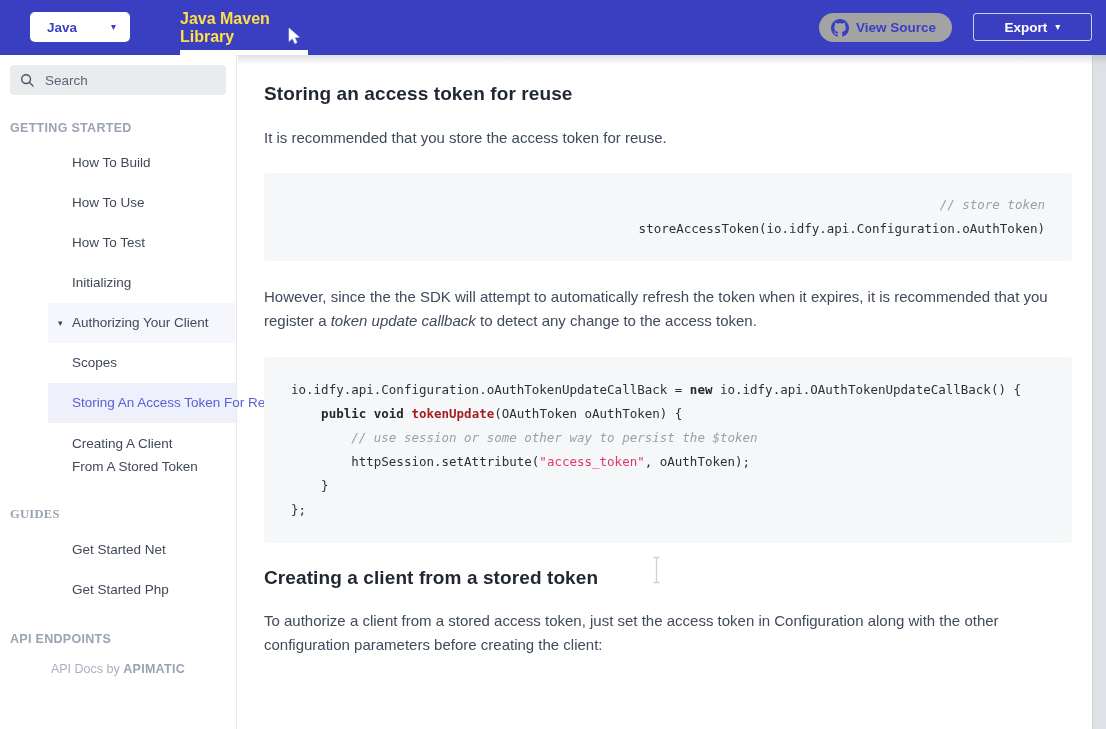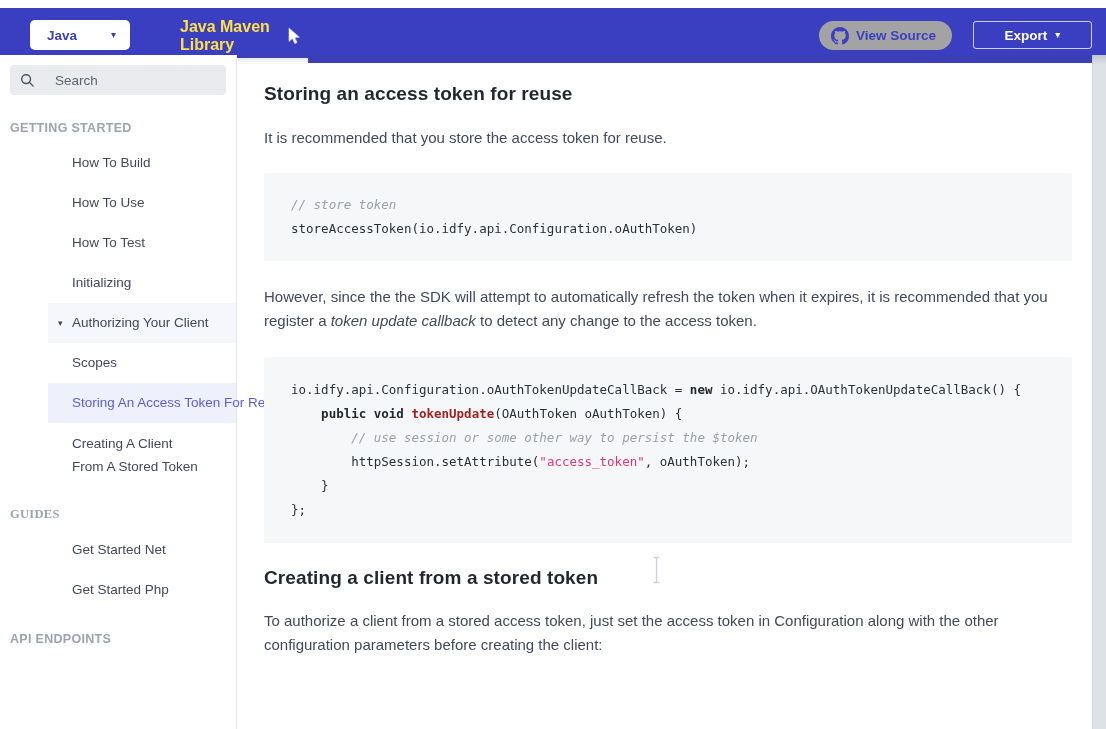--- a/index.html
+++ b/index.html
@@ -1,21 +1,21 @@
 <!DOCTYPE html>
 <html><head>
 <meta charset="utf-8">
 <style>
   * { margin:0; padding:0; box-sizing:border-box; }
   html,body { width:1106px; height:729px; overflow:hidden; background:#fff;
     font-family:"Liberation Sans", sans-serif; }
   .app { position:relative; width:1106px; height:729px; }
 
   
-  .navbar { position:absolute; top:8px; left:0; width:1106px; height:55px;
+  .navbar { position:absolute; top:0; left:0; width:1106px; height:55px;
     background:#3a3fc2; display:flex; align-items:center; }
   .lang-btn { position:absolute; left:30px; top:12px; width:100px; height:30px;
     background:#fff; border:none; border-radius:5px; cursor:pointer;
     display:flex; align-items:center; justify-content:space-between;
     padding:0 14px 0 17px; font-family:inherit; }
   .lang-btn .lbl { color:#3a3fc2; font-size:13.5px; font-weight:700; }
   .caret { font-size:10px; line-height:1; }
   .caret-blue { color:#3a3fc2; }
   .caret-white { color:#fff; }
   .tab { position:absolute; left:180px; top:0; width:128px; height:55px;
@@ -34,21 +34,21 @@
     font-family:inherit; }
   .export-btn span.lbl { color:#fff; font-size:13.5px; font-weight:700; }
 
   
   .shell { position:absolute; top:55px; left:0; width:1106px; height:674px; display:flex; }
 
   
   .sidebar { width:237px; height:100%; background:#fff; border-right:1px solid #e5e7ea;
     flex:0 0 237px; }
   .search-box { margin:10px; height:30px; background:#e9ebef; border-radius:4px;
-    display:flex; align-items:center; padding:0 10px; gap:20px; cursor:text; }
+    display:flex; align-items:center; padding:0 10px; gap:10px; cursor:text; }
   .search-box .ph { color:#5c6575; font-size:13.5px; }
   .nav-header { margin-top:26px; padding-left:10px; color:#9aa3b4; font-size:12.5px;
     font-weight:700; letter-spacing:0.3px; }
   .nav-list { margin-top:8px;padding-left:48px; }
   .nav-item { height:40px; line-height:40px; padding-left:24px; font-size:13.5px;
     color:#40485a; cursor:pointer; white-space:nowrap; position:relative; }
   .nav-item.hl { background:#f6f7fd; }
   .nav-item.hl .twisty { position:absolute; left:10px; top:0; font-size:9px;
     color:#3d4452; }
   .nav-item.active { background:#eef0fb; color:#5a5fd3; }
@@ -66,21 +66,21 @@
   .h1-1 { margin-bottom:21px; }
   .p1 { margin-bottom:23px; }
   .codeblock { background:#f6f7f9; border-radius:2px; padding:20px 27px 24px 27px;
     font-family:"DejaVu Sans Mono","Liberation Mono",monospace; font-size:12.5px;
     color:#2b3036; max-width:808px; }
   .codeblock .cl { white-space:pre; line-height:24px; }
   .codeblock .c { color:#9b9fa6; font-style:italic; }
   .codeblock .k { font-weight:700; color:#24292e; }
   .codeblock .m { font-weight:700; color:#9f1d1d; }
   .codeblock .s { color:#e0366e; }
-  .code1 { margin-bottom:24px; padding-bottom:20px; }
+  .code1 { margin-bottom:24px; padding-bottom:20px;text-align:right; }
   .p2 { margin-bottom:24px; }
   .p2 i { font-style:italic; }
   .code2 { margin-bottom:24px; padding-top:21px; padding-bottom:21px; }
   .p3 { margin-bottom:43px; position:relative; }
   .h2-2 { margin-bottom:20px; }
   .p4 { margin-bottom:12px; }
 
   
   .scrollbar { flex:0 0 14px; width:14px; height:100%; background:#dee1e5;
     border-left:1px solid #d0d4d8; cursor:pointer; }
@@ -147,20 +147,23 @@
       </div>
 
       <div class="nav-header" style="margin-top:20px;font-family:Liberation Serif, serif;">GUIDES</div>
       <div class="nav-list">
         <div class="nav-item"><span>Get Started Net</span></div>
         <div class="nav-item"><span>Get Started Php</span></div>
       </div>
 
       <div class="nav-header" style="margin-top:22px;">API ENDPOINTS</div>
 
+      <div class="sidebar-footer">
+        <span>API Docs by </span><b>APIMATIC</b>
+      </div>
     </aside>
 
     <main class="content">
       <h2 class="h1-1">Storing an access token for reuse</h2>
       <p class="p1">It is recommended that you store the access token for reuse.</p>
 
       <div class="codeblock code1">
         <div class="cl"><span class="c">// store token</span></div>
         <div class="cl"><span>storeAccessToken(io.idfy.api.Configuration.oAuthToken)</span></div>
       </div>

